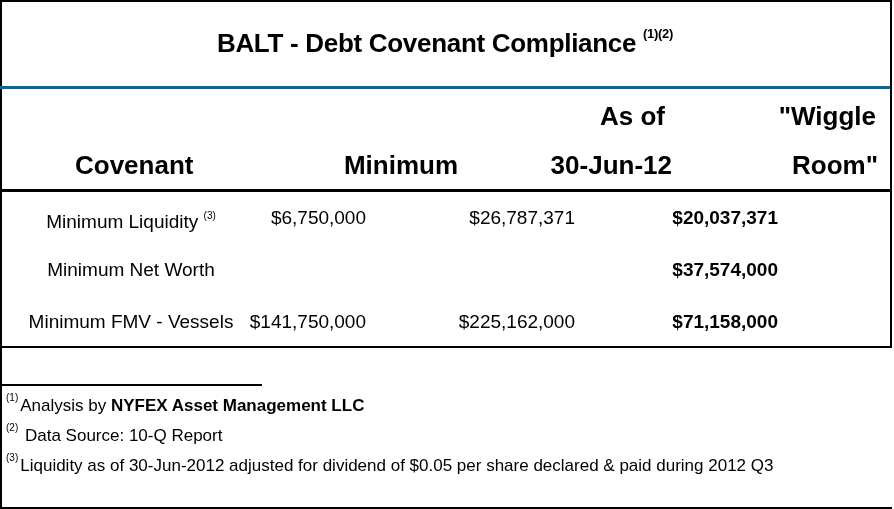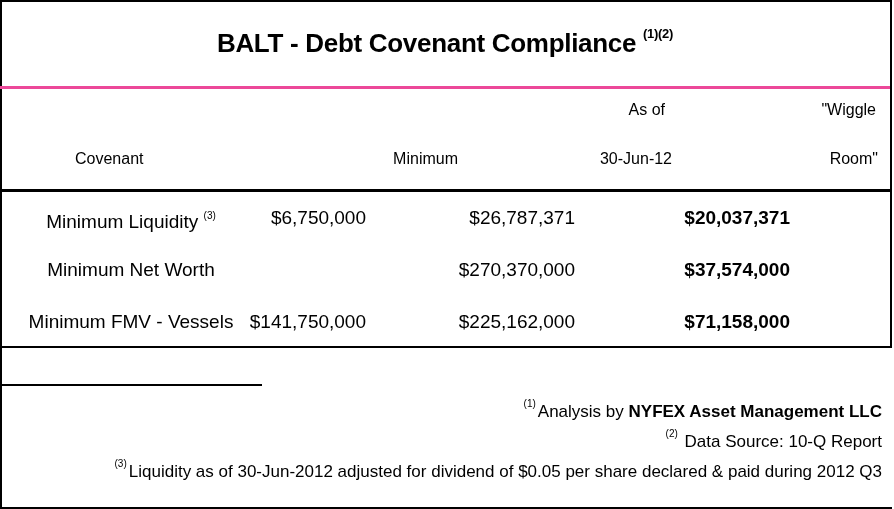--- a/index.html
+++ b/index.html
@@ -1,35 +1,35 @@
 <!DOCTYPE html>
 <html><head>
   <meta charset="utf-8">
   <style>
     html, body { margin: 0; padding: 0; background: #ffffff; }
     body { width: 894px; height: 509px; position: relative; overflow: hidden; font-family: "Liberation Sans", sans-serif; color: #000; }
     .frame { position: absolute; left: 0; top: 0; width: 890px; height: 505px; border-left: 2px solid #000; border-top: 2px solid #000; border-bottom: 2px solid #000; }
     .table-box { position: absolute; left: 0; top: 0; width: 892px; height: 348px; border-right: 2px solid #000; border-bottom: 2px solid #000; box-sizing: border-box; }
-    .title-row { position: absolute; left: 0; top: 0; width: 890px; height: 86px; border-bottom: 3px solid #ec4899; display: flex; align-items: center; justify-content: center; }
+    .title-row { position: absolute; left: 0; top: 0; width: 890px; height: 86px; border-bottom: 3px solid #0369a1; display: flex; align-items: center; justify-content: center; }
     .title { font-size: 26px; font-weight: bold; letter-spacing: -0.3px; }
     .title sup { font-size: 13px; position: relative; top: -4px; }
     .header-row { position: absolute; left: 0; top: 89px; width: 890px; height: 100px; border-bottom: 3px solid #000; }
-    .hcell { position: absolute; font-size: 16px; font-weight: normal; }
+    .hcell { position: absolute; font-size: 26px; font-weight: bold; }
     .body-rows { position: absolute; left: 0; top: 192px; width: 890px; }
     .row { position: absolute; left: 0; width: 766px; height: 52px; font-size: 19px; padding-left: 32px; }
     .cell { position: absolute; top: 0; line-height: 52px; white-space: nowrap; }
     .cell sup { font-size: 10px; position: relative; top: -2px; }
     .c1 { left: 0; width: 262px; text-align: center; }
     .c2 { right: 432px; text-align: right; }
     .c3 { right: 223px; text-align: right; }
-    .c4 { right: 8px; text-align: center; font-weight: bold; }
+    .c4 { right: 20px; text-align: center; font-weight: bold; }
     .notes { position: absolute; left: 2px; top: 380px; width: 880px; }
     .notes-title { font-size: 16px; font-weight: bold; padding-left: 6px; height: 24px; line-height: 24px; }
     .notes-rule { width: 260px; border-top: 2px solid #000; margin-top: 4px; }
-    .note { font-size: 17px; height: 30px; line-height: 42px; padding-left: 4px; white-space: nowrap; text-align: right; }
+    .note { font-size: 17px; height: 30px; line-height: 30px; padding-left: 4px; white-space: nowrap; }
     .note sup { font-size: 10px; position: relative; top: -3px; margin-right: 2px; }
     .note .bold { font-weight: bold; }
   </style>
 </head>
 <body>
 
 <div class="frame"></div>
 
 <div class="table-box">
   <div class="title-row">
@@ -47,21 +47,20 @@
 
   <div class="body-rows">
     <div class="row" style="top:0px;">
       <span class="cell c1"><span>Minimum Liquidity</span> <sup>(3)</sup></span>
       <span class="cell c2">$6,750,000</span>
       <span class="cell c3">$26,787,371</span>
       <span class="cell c4">$20,037,371</span>
     </div>
     <div class="row" style="top:52px;">
       <span class="cell c1"><span>Minimum Net Worth</span></span>
-      <span class="cell c3">$270,370,000</span>
       <span class="cell c4">$37,574,000</span>
     </div>
     <div class="row" style="top:104px;">
       <span class="cell c1"><span>Minimum FMV - Vessels</span></span>
       <span class="cell c2">$141,750,000</span>
       <span class="cell c3">$225,162,000</span>
       <span class="cell c4">$71,158,000</span>
     </div>
   </div>
 </div>

